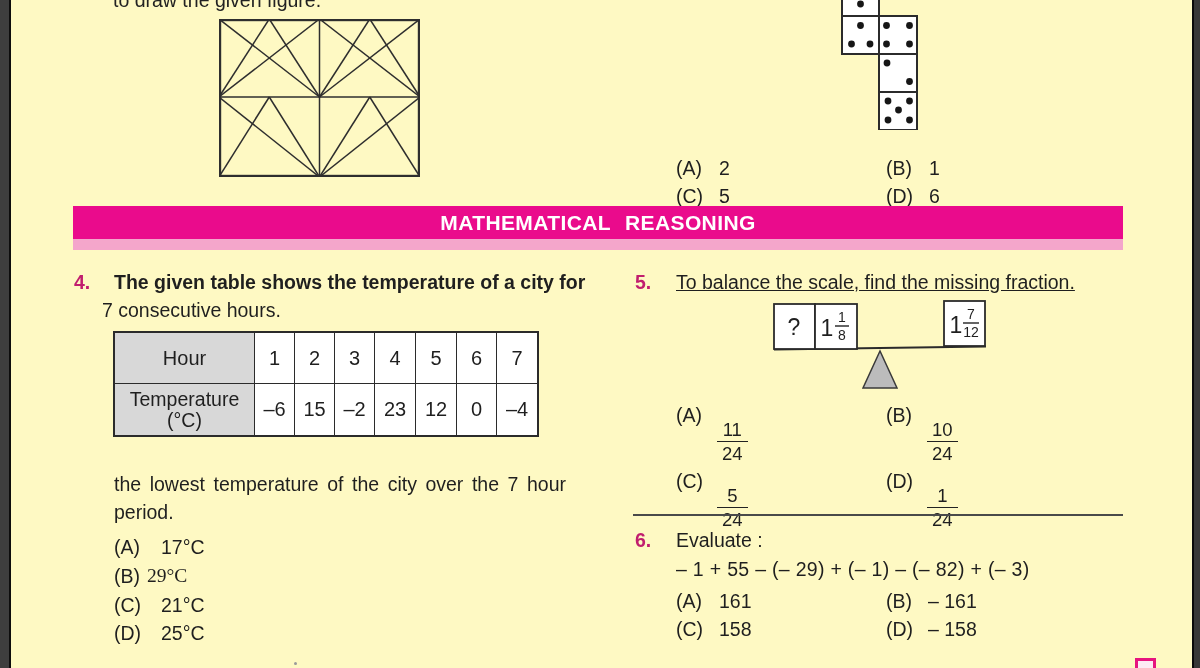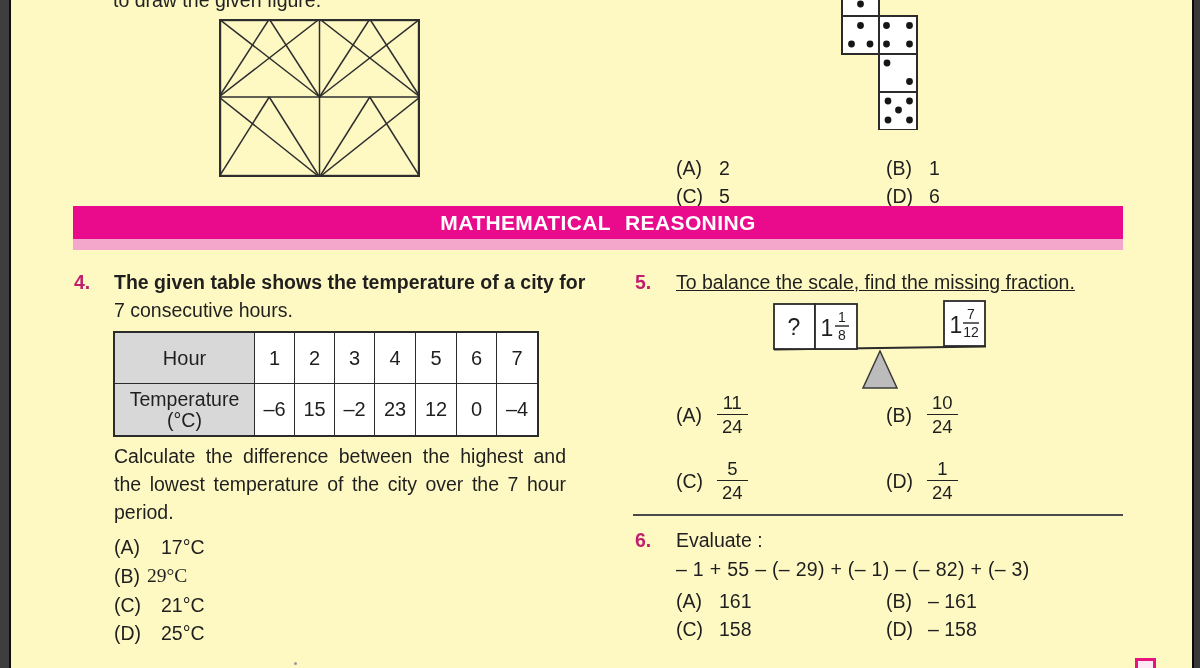--- a/index.html
+++ b/index.html
@@ -31,21 +31,21 @@
             grid-template-rows:50px 52px;
             border:2px solid #2b2b2b; background:#fff; }
   .tc { border-left:1.6px solid #2b2b2b; border-top:1.6px solid #2b2b2b;
         display:flex; flex-direction:column; align-items:center; justify-content:center;
         font-size:20px; line-height:1.05; }
   .tc:nth-child(-n+8) { border-top:none; }
   .tc:nth-child(8n+1) { border-left:none; background:#d8d8d8; }
 
   
   .frac { display:inline-block; text-align:center; font-size:18.5px; line-height:1.05; }
-  .frac .num { display:block; padding:0 5px 2px 5px; }
+  .frac .num { display:block; padding:0 5px 2px 5px;margin-top:27px; }
   .frac .den { display:block; border-top:1.8px solid #222; padding:2px 5px 0 5px; }
 
   .separator { left:633px; top:514px; width:490px; height:0; border-top:2px solid #4a4a4a; }
 
   .corner-marker { left:1135px; top:658px; width:15px; height:14px;
                    border:3px solid #E6147F; background:#fdeaf4; }
   .speck { left:294px; top:662px; width:3px; height:3px; background:#9a9a9a; border-radius:50%; }
   svg { display:block; }
   svg text { font-family:"Liberation Sans", sans-serif; fill:#1f1f1f; }
 </style>
@@ -119,21 +119,21 @@
   <div class="abs opt-label" style="left:886px; top:185px;">(D)</div>
   <div class="abs opt-value" style="left:929px; top:185px;">6</div>
 
   <div class="abs banner">
     <span class="banner-title">MATHEMATICAL REASONING</span>
   </div>
   <div class="abs banner-shadow"></div>
 
   <div class="abs qnum" style="left:74px; top:271px;">4.</div>
   <div class="abs jline" style="left:114px; top:271px;font-weight:bold;">The given table shows the temperature of a city for</div>
-  <div class="abs stem" style="left:114px; top:299px;">7 consecutive hours.</div>
+  <div class="abs stem" style="left:102px; top:299px;">7 consecutive hours.</div>
 
   <div class="abs ttable">
     <div class="tc">Hour</div>
     <div class="tc">1</div>
     <div class="tc">2</div>
     <div class="tc">3</div>
     <div class="tc">4</div>
     <div class="tc">5</div>
     <div class="tc">6</div>
     <div class="tc">7</div>
@@ -143,21 +143,20 @@
     </div>
     <div class="tc">–6</div>
     <div class="tc">15</div>
     <div class="tc">–2</div>
     <div class="tc">23</div>
     <div class="tc">12</div>
     <div class="tc">0</div>
     <div class="tc">–4</div>
   </div>
 
-  <div class="abs jline" style="left:114px; top:445px;">Calculate the difference between the highest and</div>
   <div class="abs jline" style="left:114px; top:473px;">the lowest temperature of the city over the 7 hour</div>
   <div class="abs stem" style="left:114px; top:501px;">period.</div>
 
   <div class="abs opt-label" style="left:114px; top:536px;">(A)</div>
   <div class="abs opt-value" style="left:161px; top:536px;">17°C</div>
   <div class="abs opt-label" style="left:114px; top:565px;">(B)</div>
   <div class="abs opt-value" style="left:147px; top:565px;font-family:Liberation Serif, serif;">29°C</div>
   <div class="abs opt-label" style="left:114px; top:594px;">(C)</div>
   <div class="abs opt-value" style="left:161px; top:594px;text-align:center;">21°C</div>
   <div class="abs opt-label" style="left:114px; top:622px;">(D)</div>

